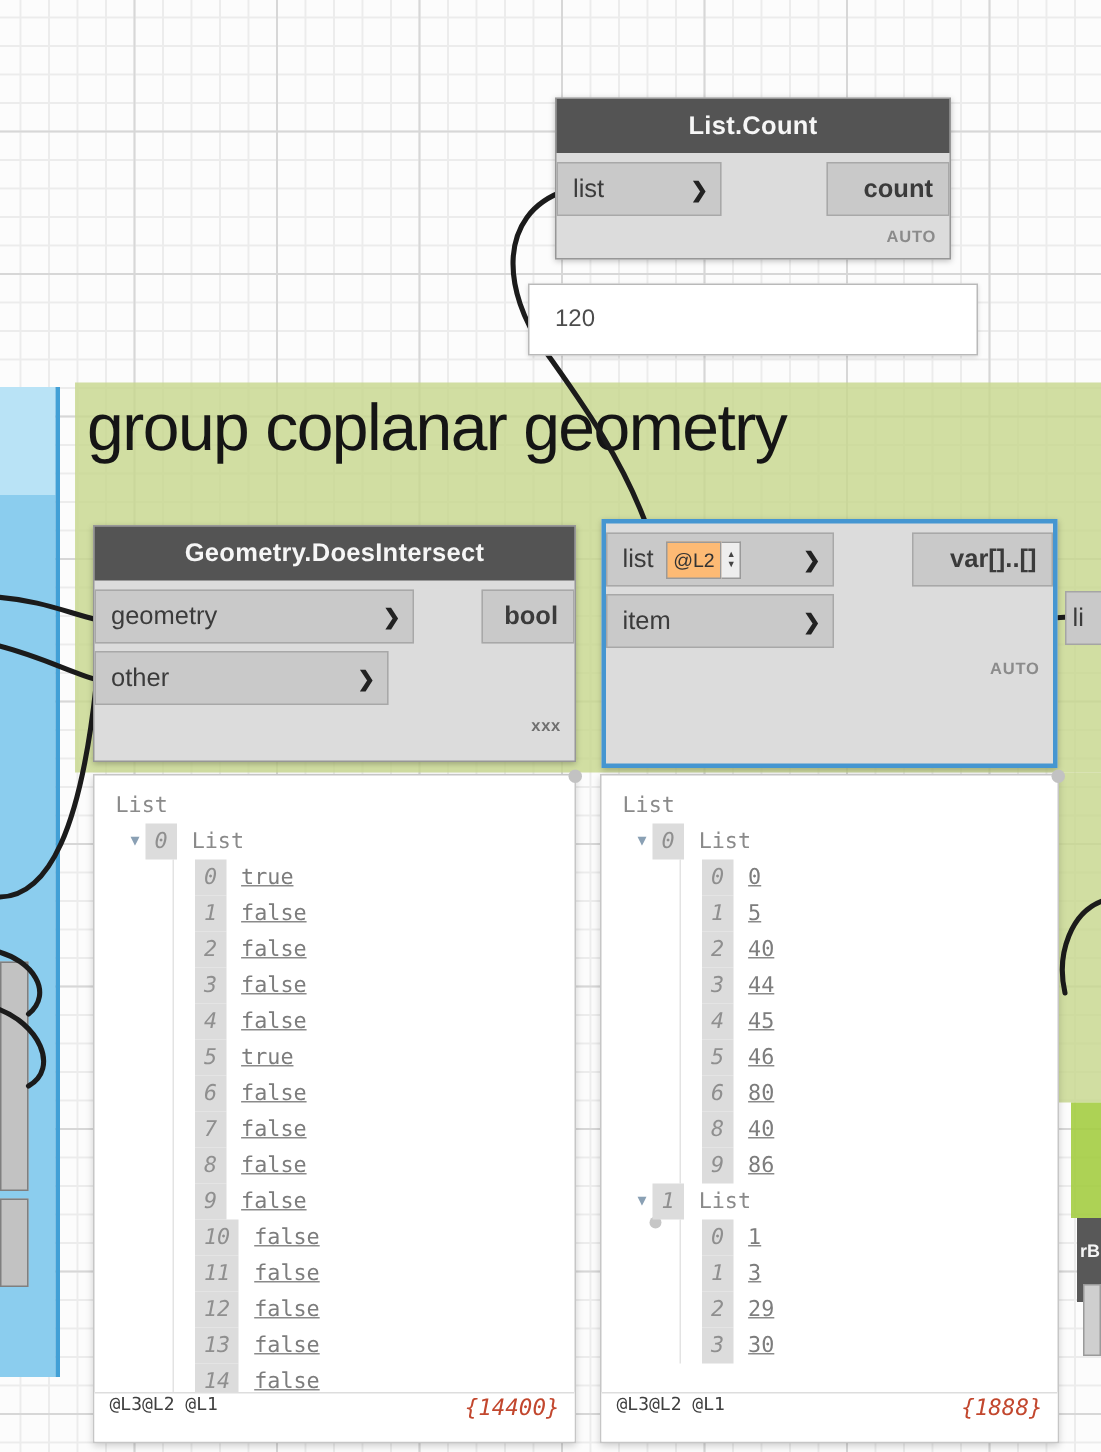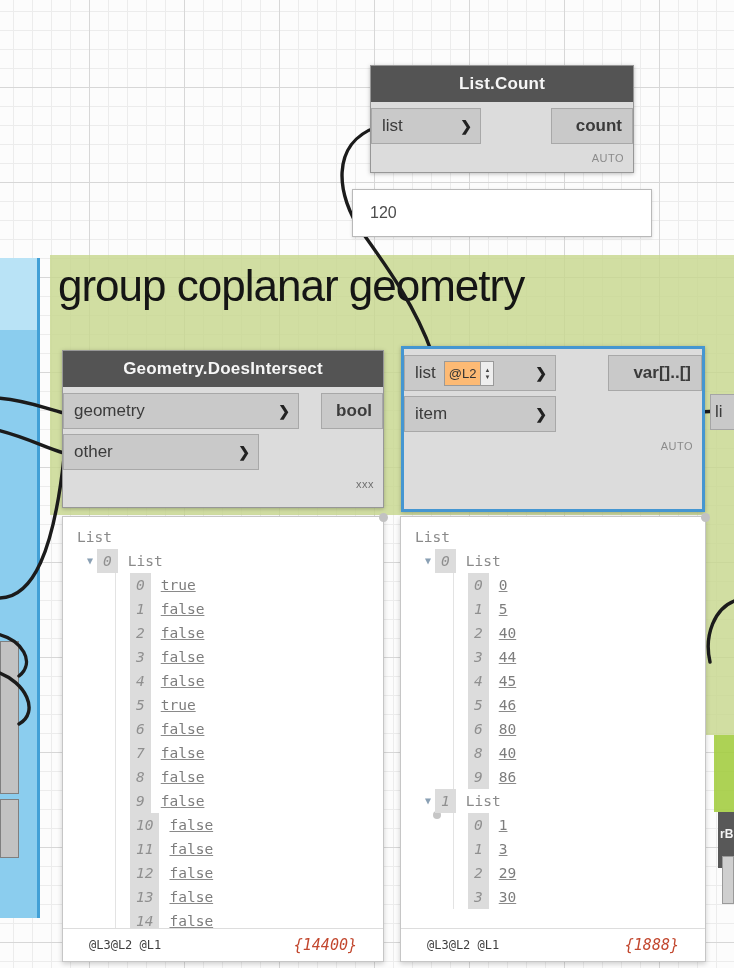--- a/index.html
+++ b/index.html
@@ -36,21 +36,21 @@
   .node-header{height:36px;background:#545454;color:#f6f6f6;display:flex;align-items:center;justify-content:center;
     font-size:17px;font-weight:600;letter-spacing:0.2px;}
   .ports{display:flex;justify-content:space-between;padding-top:6px;}
   .incol,.outcol{display:flex;flex-direction:column;gap:5px;}
   .port{height:36px;box-sizing:border-box;background:#c9c9c9;border:1px solid #a8a8a8;display:flex;align-items:center;
     font-size:17px;color:#3b3b3b;}
   .port.in{padding:0 8px 0 10px;}
   .port.out{justify-content:flex-end;padding:0 10px;font-weight:bold;}
   .chev{margin-left:auto;font-weight:700;font-size:14px;color:#222;}
   .lacing{height:28px;display:flex;align-items:center;justify-content:flex-end;padding:0 9px;
-    font-size:11px;font-weight:400;color:#8b8b8b;letter-spacing:0.5px;}
+    font-size:11px;font-weight:700;color:#8b8b8b;letter-spacing:0.5px;}
   .lvlbox{display:flex;align-items:center;margin-left:8px;}
   .lvl{height:25px;box-sizing:border-box;background:#fdba74;border:1px solid #9a9a9a;display:flex;align-items:center;padding:0 4px;font-size:13px;color:#333;}
   .spin{height:25px;width:13px;box-sizing:border-box;border:1px solid #9a9a9a;border-left:none;background:#eee;
     display:flex;flex-direction:column;justify-content:center;align-items:center;gap:1px;font-size:6px;line-height:1;color:#444;}
   .partial-node-row{left:710px;top:394px;width:26px;height:36px;background:#c9c9c9;border:1px solid #a5a5a5;box-sizing:border-box;
     display:flex;align-items:center;padding-left:4px;font-size:17px;color:#3b3b3b;overflow:hidden;}
 
   
   .watch{left:352px;top:189px;width:300px;height:48px;background:#fff;border:1px solid #b9b9b9;box-sizing:border-box;
     box-shadow:0 1px 3px rgba(0,0,0,0.15);display:flex;align-items:center;padding-left:17px;font-size:16px;color:#4c4c4c;}
@@ -60,21 +60,21 @@
   .pv-body{position:absolute;left:0;right:0;top:0;bottom:32px;overflow:hidden;padding:8px 0 0 14px;
     font-family:"DejaVu Sans Mono",monospace;font-size:14.5px;line-height:24px;color:#8a8a8a;}
   .pv-row{white-space:nowrap;}
   .tree{margin-left:10px;}
   .ghead{display:flex;align-items:center;white-space:nowrap;}
   .tri{color:#8aa0b4;font-size:10px;margin-right:4px;}
   .idx{background:#dcdcdc;color:#8f8f8f;font-style:italic;padding:0 6px;margin-right:10px;display:inline-block;}
   .leaves{margin-left:28px;border-left:1px solid #e3e3e3;padding-left:14px;text-decoration:underline;}
   .val{color:#7d7d7d;}
   .pv-footer{position:absolute;left:0;right:0;bottom:0;height:32px;background:#fff;border-top:1px solid #ddd;
-    display:flex;align-items:center;padding:0 26px;font-family:"DejaVu Sans Mono",monospace;font-size:12px;color:#3f3f3f;}
+    display:flex;padding:0 10px;font-family:"DejaVu Sans Mono",monospace;font-size:12px;color:#3f3f3f;}
   .pv-count{margin-left:auto;font-style:italic;font-size:15px;color:#c2472e;}
   .pin{position:absolute;top:-4px;right:-5px;width:9px;height:9px;border-radius:50%;background:#c2c2c2;}
   .middot{position:absolute;left:32px;top:294px;width:8px;height:8px;border-radius:50%;background:#c6c6c6;}
 </style>
 </head>
 <body>
 
 <div class="canvas">
 
   <div class="abs group-main">
@@ -117,21 +117,21 @@
   </div>
 
   <div class="abs watch">
     <span>120</span>
   </div>
 
   <div class="node" style="left:62px;top:350px;width:322px;height:158px;">
     <div class="node-header">Geometry.DoesIntersect</div>
     <div class="ports">
       <div class="incol">
-        <div class="port in" style="width:236px;">
+        <div class="port in" style="width:213px;">
           <span>geometry</span>
           <span class="chev">❯</span>
         </div>
         <div class="port in" style="width:196px;">
           <span>other</span>
           <span class="chev">❯</span>
         </div>
       </div>
       <div class="outcol">
         <div class="port out" style="width:62px;">

